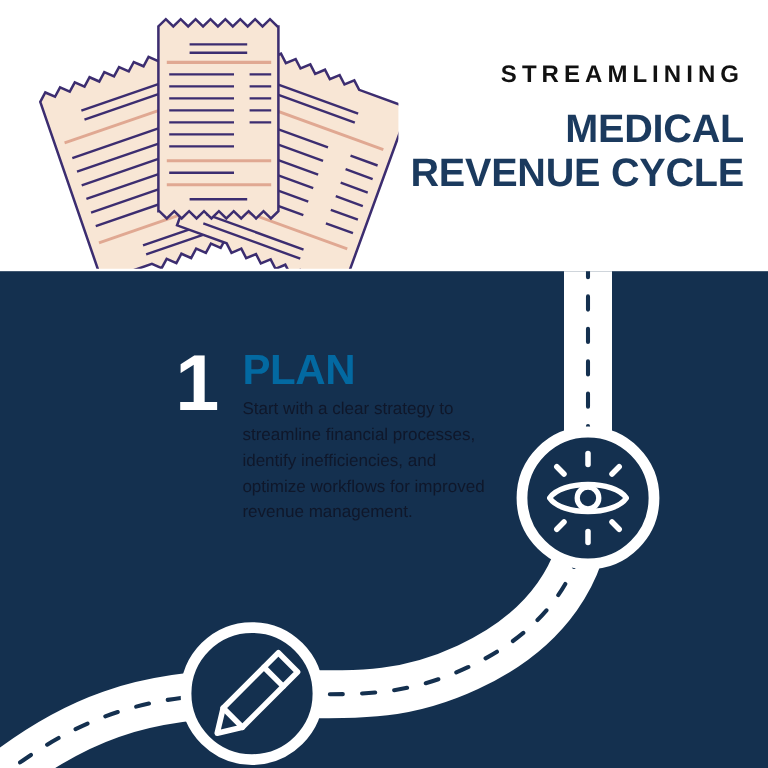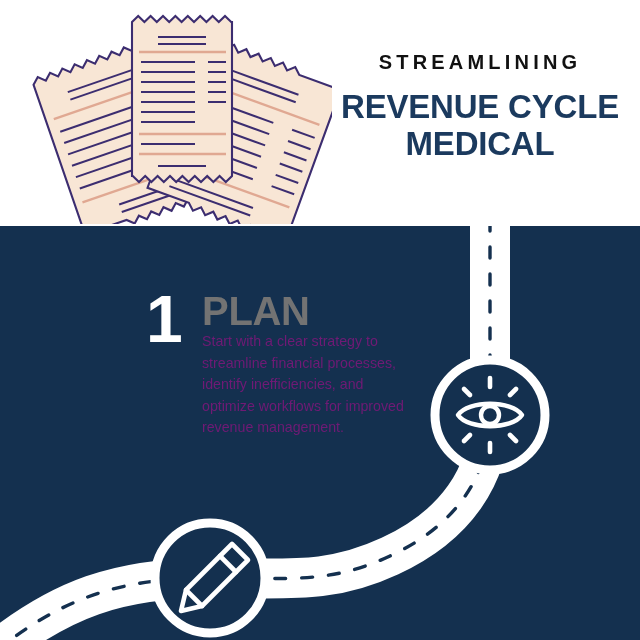--- a/index.html
+++ b/index.html
@@ -15,45 +15,45 @@
   .top-band{position:absolute;left:0;top:0;width:640px;height:226px;background:#ffffff;}
 
   
   .navy-band{position:absolute;left:0;top:226px;width:640px;height:414px;background:#14304f;}
 
   
   .receipts{position:absolute;left:32px;top:2px;width:300px;height:222px;}
   .receipts svg{display:block;width:300px;height:222px;}
 
   
-  .title-block{position:absolute;left:340px;top:52px;width:280px;text-align:center;}
+  .title-block{position:absolute;left:340px;top:52px;width:280px;text-align:right;}
   .eyebrow{
     font-size:20px;font-weight:700;letter-spacing:4.2px;
     color:#111111;line-height:1;margin:0 0 16px 0;
   }
   .headline{
     font-size:33px;font-weight:700;color:#1b3a5e;
     line-height:1.13;margin:0;letter-spacing:-0.2px;
   }
   .headline span{display:block;white-space:nowrap;}
 
   
   .step-num{
     position:absolute;left:146px;top:286px;
     font-size:66px;font-weight:700;color:#ffffff;line-height:1;
     letter-spacing:-2px;
   }
   .step-title{
     position:absolute;left:202px;top:291px;
-    font-size:40px;font-weight:700;color:#737373;line-height:1;
+    font-size:35px;font-weight:700;color:#0369a1;line-height:1;
     letter-spacing:-0.3px;
   }
   .step-body{
     position:absolute;left:202px;top:331px;width:218px;
-    font-size:14.2px;color:#701a75;line-height:1.52;font-weight:400;
+    font-size:14.2px;color:#0f172a;line-height:1.52;font-weight:400;
   }
 
   
   .road-layer{position:absolute;left:0;top:226px;width:640px;height:414px;}
   .road-layer svg{display:block;width:640px;height:414px;}
 </style>
 </head>
 <body>
 
 <div id="poster">
@@ -176,22 +176,22 @@
           <g stroke="#3c2d70" stroke-width="2">
             <line x1="126" y1="164" x2="174" y2="164"></line>
           </g>
         </g>
       </svg>
     </div>
 
     <div class="title-block">
       <p class="eyebrow">STREAMLINING</p>
       <h1 class="headline">
+        <span>MEDICAL</span>
         <span>REVENUE CYCLE</span>
-        <span>MEDICAL</span>
       </h1>
     </div>
   </div>
 
   <div class="navy-band"></div>
 
   <div class="road-layer">
     <svg viewBox="0 0 640 414" xmlns="http://www.w3.org/2000/svg">
 
       <path d="M490 -6

